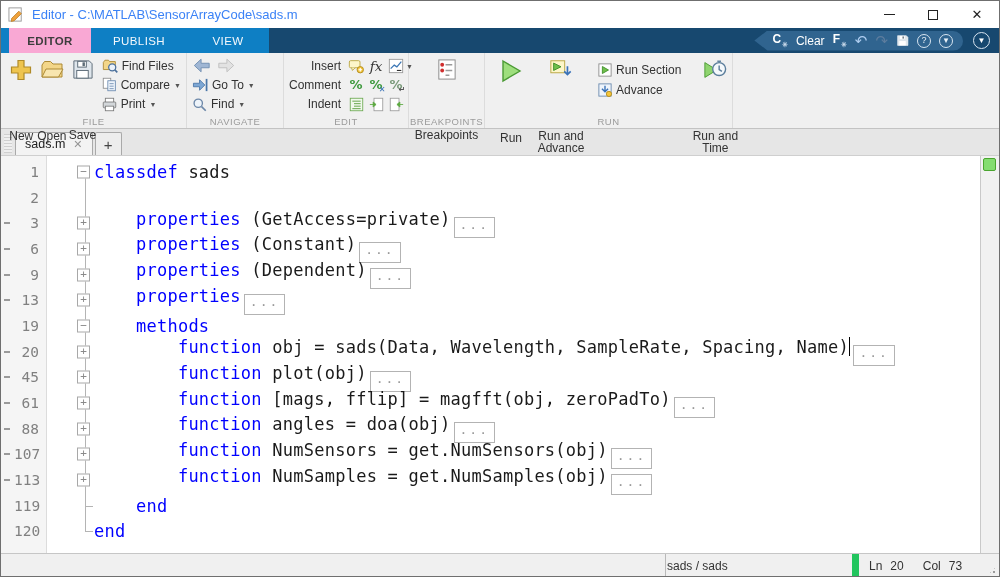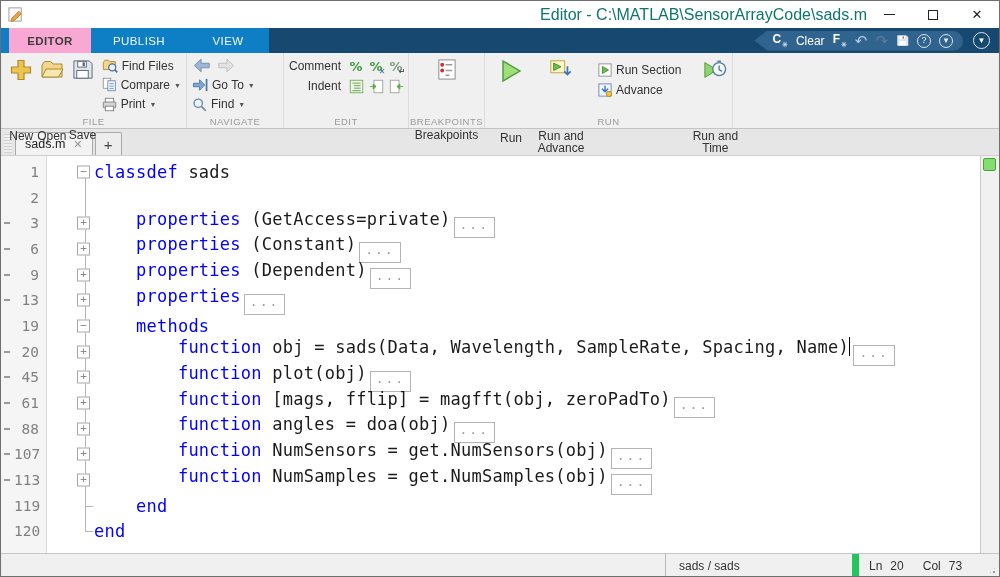--- a/index.html
+++ b/index.html
@@ -4,21 +4,21 @@
 <style>
   html,body{margin:0;padding:0;background:#c8c8c8;}
   *{box-sizing:border-box;}
   .window{
     width:1000px;height:577px;position:relative;overflow:hidden;
     border:1px solid #6f6f6f;background:#fff;
     font-family:"Liberation Sans",sans-serif;color:#222;
   }
   
   .titlebar{height:27px;background:#fff;display:flex;align-items:center;padding-left:7px;}
-  .titlebar .apptitle{font-size:16px;color:#0f766e;margin-left:7px;flex:1;white-space:nowrap;text-align:right;}
+  .titlebar .apptitle{font-size:13px;color:#3b82f6;margin-left:7px;flex:1;white-space:nowrap;}
   .wctrl{width:44px;height:27px;display:flex;align-items:center;justify-content:center;cursor:default;}
   .wctrl .minbar{width:11px;height:1px;background:#222;display:block;}
   .wctrl .maxbox{width:10px;height:10px;border:1px solid #222;display:block;}
   .wctrl .xglyph{font-size:13px;color:#222;line-height:1;}
   
   .rtabstrip{height:25px;background:#17486f;display:flex;align-items:stretch;}
   .rtab{display:flex;align-items:center;justify-content:center;font-size:11.5px;letter-spacing:.4px;cursor:pointer;}
   .rtab-spacer{width:8px;background:#0e7fc4;}
   .rtab.active{background:#f9a8d4;color:#3d3d3d;width:82px;font-weight:bold;}
   .rtab.blue{background:#0e7fc4;color:#f4f8fc;}
@@ -96,21 +96,21 @@
   .ellip{display:inline-block;border:1px solid #b3b3b3;color:#9a9a9a;background:#fff;
          font-size:13px;line-height:11px;letter-spacing:2px;padding:1px 5px 7px 5px;
          margin-left:3px;vertical-align:-4px;cursor:pointer;}
   .msgbar{width:19px;background:#f1f1f1;border-left:1px solid #c9c9c9;position:relative;}
   .msgind{position:absolute;top:2px;left:2px;width:13px;height:13px;background:#84dd70;
           border:1px solid #4aa52f;border-radius:2px;cursor:pointer;}
   
   .statusbar{height:24px;background:#f0f0f0;border-top:1px solid #c6c6c6;display:flex;
              align-items:stretch;font-size:12px;color:#333;}
   .sb-left{flex:1;}
-  .sb-context{width:187px;border-left:1px solid #b9b9b9;display:flex;align-items:center;padding-left:13px;}
+  .sb-context{width:187px;border-left:1px solid #b9b9b9;display:flex;align-items:center;padding-left:1px;}
   .sb-lncol{width:133px;border-left:7px solid #22c55e;display:flex;align-items:center;padding-left:10px;}
   .sb-lncol .v{margin-left:8px;} .sb-lncol .collab{margin-left:19px;}
   .sb-grip{width:14px;position:relative;}
   .gripdots{position:absolute;right:2px;bottom:2px;width:9px;height:9px;
             background-image:radial-gradient(#9a9a9a 1px,transparent 1.2px);
             background-size:4px 4px;clip-path:polygon(100% 0,100% 100%,0 100%);}
   svg{display:block;}
 </style>
 </head>
 <body>
@@ -268,20 +268,42 @@
           <span>Find</span>
           <span class="caret-dn">▼</span>
         </div>
       </div>
       <div class="rsec-label">NAVIGATE</div>
     </div>
 
     <div class="rsec" style="width:125px;">
       <div class="editgrid">
         <div class="editrow">
+          <span class="elabel">Insert</span>
+          <span class="iconbtn">
+            <svg width="16" height="16" viewBox="0 0 18 18">
+                <rect x="1.5" y="3" width="12" height="8" rx="1.5" fill="#fdf6c9" stroke="#b9a53f"></rect>
+                <path d="M4 11l1 3 3-3" fill="#fdf6c9" stroke="#b9a53f"></path>
+                <circle cx="13.8" cy="13.2" r="3.6" fill="#f5c63c" stroke="#b08a1d"></circle>
+                <path d="M13.8 11.2v4M11.8 13.2h4" stroke="#fff" stroke-width="1.3"></path>
+              </svg>
+          </span>
+          <span class="iconbtn">
+              <span class="fxtxt">fx</span>
+            </span>
+          <span class="iconbtn">
+            <svg width="16" height="16" viewBox="0 0 18 18">
+                <rect x="1.5" y="1.5" width="15" height="15" fill="#fff" stroke="#9a9a9a"></rect>
+                <path d="M3 12l4-4 3 2 5-6" stroke="#3a76b5" stroke-width="1.4" fill="none"></path>
+                <path d="M10 14h5" stroke="#333" stroke-width="1.2"></path>
+              </svg>
+          </span>
+          <span class="caret-dn">▼</span>
+        </div>
+        <div class="editrow">
           <span class="elabel">Comment</span>
           <span class="iconbtn">
               <span class="pct">%</span>
             </span>
           <span class="iconbtn">
             <span class="pct pctmark">%<span class="ovr" style="color:#3a72b8;">✕</span></span>
           </span>
           <span class="iconbtn">
             <span class="pct pctmark" style="color:#7a9a7a;">%<span class="ovr" style="color:#555;">↵</span></span>
           </span>

